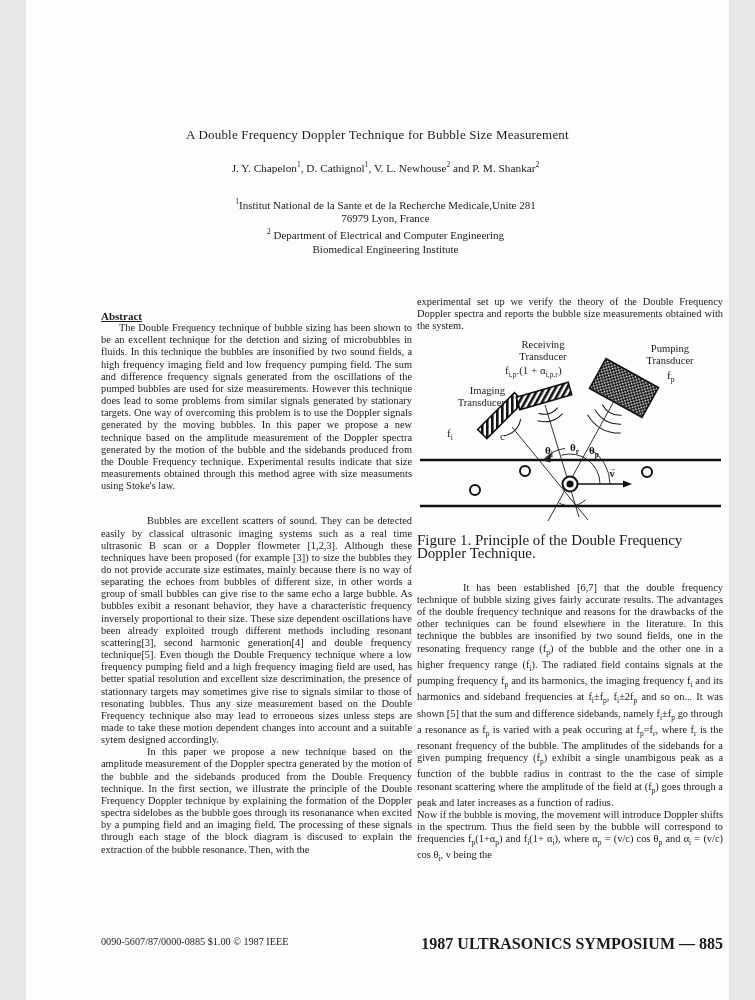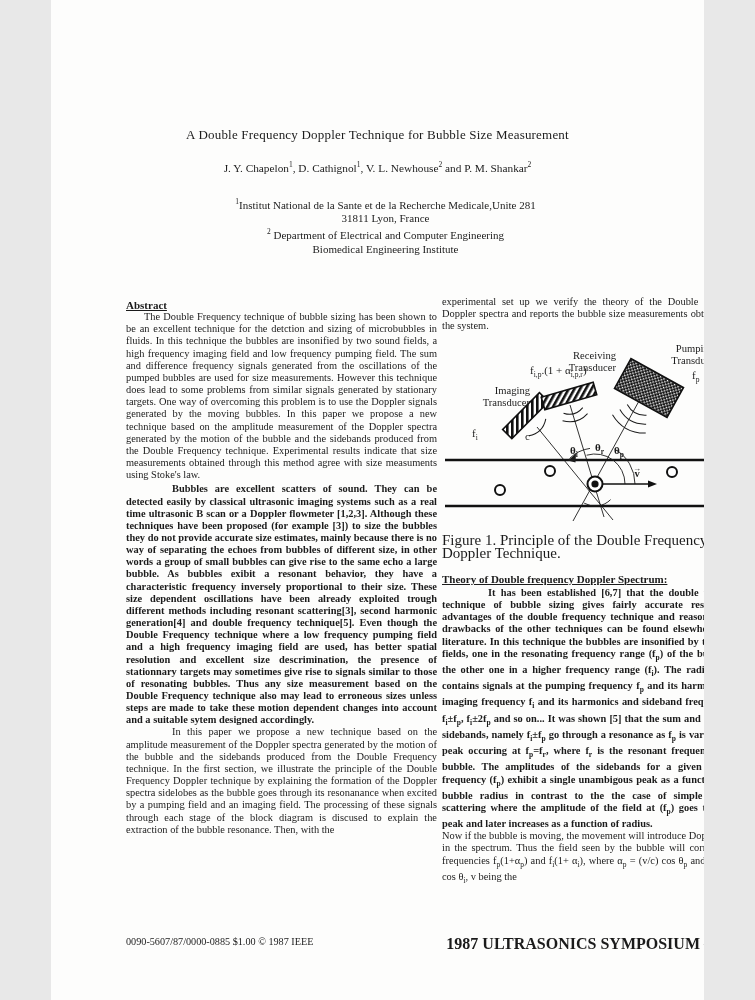--- a/index.html
+++ b/index.html
@@ -1,30 +1,30 @@
 <!DOCTYPE html>
 <html><head>
 <meta charset="utf-8">
 <style>
   html,body { margin:0; padding:0; background:#e8e8e8; }
   .page {
-    position:relative; width:653px; height:1000px; margin:0 auto;
+    position:relative; width:703px; height:1000px; margin:0 auto;
     background:#fdfdfc; color:#1b1b1b;
     font-family:"Liberation Serif","DejaVu Serif",serif;
     overflow:hidden;
   }
   .title { position:absolute; top:127px; left:0; width:100%; text-align:center; font-size:13px; letter-spacing:.2px; }
-  .authors { position:absolute; top:160px; left:0; width:100%; text-align:center; font-size:11.3px; }
+  .authors { position:absolute; top:160px; left:8px; width:100%; text-align:center; font-size:11.3px; }
   .affils { position:absolute; top:195px; left:0; width:100%; text-align:center; font-size:11px; line-height:13.4px;padding-left:8px; }
   .col { position:absolute; font-size:10.4px; line-height:12.15px; text-align:justify; }
-  .col-left  { left:75px;  top:299px; width:311px; }
+  .col-left  { left:75px;  top:310px; width:311px; }
   .col-right { left:391px; top:296px; width:306px; }
   p { margin:0; }
   .h { font-weight:bold; text-decoration:underline; font-size:11px; text-align:left; }
-  .gap-s { margin-top:2px;font-weight:bold; } .gap-m { margin-top:9px; } .gap-l { margin-top:14px; }
+  .gap-s { margin-top:23px; } .gap-m { margin-top:9px; } .gap-l { margin-top:14px; }
   .ind-s { text-indent:18px; }
   .ind-l { text-indent:46px; }
   sup { font-size:7.5px; } sub { font-size:7.5px; }
   
   .fig { position:relative; width:306px; height:190px; margin:7px 0 2px 0; }
   .fig svg { position:absolute; left:0; top:0; }
   .flab { position:absolute; text-align:center; font-size:10.6px; line-height:11.6px; white-space:nowrap; }
   .fsym { position:absolute; font-size:11px; white-space:nowrap; }
   .vlab { position:absolute; text-align:center; font-size:10.5px; line-height:6px; font-weight:bold; }
   .vlab .ar { font-size:8px; display:block; line-height:5px; }
@@ -34,21 +34,21 @@
 </style>
 </head>
 <body>
 
 <div class="page">
 
   <div class="title">A Double Frequency Doppler Technique for Bubble Size Measurement</div>
   <div class="authors">J. Y. Chapelon<sup>1</sup>, D. Cathignol<sup>1</sup>, V. L. Newhouse<sup>2</sup> and P. M. Shankar<sup>2</sup></div>
   <div class="affils">
     <div><sup>1</sup>Institut National de la Sante et de la Recherche Medicale,Unite 281</div>
-    <div>31811 Lyon, France</div>
+    <div>76979 Lyon, France</div>
     <div><sup>2</sup> Department of Electrical and Computer Engineering</div>
     <div>Biomedical  Engineering Institute</div>
   </div>
 
   <div class="col col-left">
     <div class="h">Abstract</div>
     <p class="ind-s">The Double Frequency technique of bubble sizing has been shown to be an excellent technique for the detction and sizing of microbubbles in fluids. In this technique the bubbles are insonified by two sound fields, a high frequency imaging field and low frequency pumping field. The sum and difference frequency signals generated from the oscillations of the pumped bubbles are used for size measurements.  However this technique does lead to some problems from similar signals generated by stationary targets.  One way of overcoming this problem is to use the Doppler signals generated by the moving bubbles. In this paper we propose a new technique based on the amplitude measurement of the Doppler spectra generated by the motion of the bubble and the sidebands produced from the Double Frequency technique.  Experimental results indicate that size measurements obtained through this method agree  with size measuments using Stoke's law.</p>
     <p class="ind-l gap-s">Bubbles are excellent scatters of sound. They can be detected easily by classical ultrasonic imaging systems such as a real time ultrasonic B scan or a Doppler flowmeter [1,2,3]. Although these techniques have been proposed (for example [3]) to size the bubbles they do not provide accurate size estimates, mainly because there is no way of separating the echoes from bubbles of different size, in other words a group of small bubbles can give rise to the same echo a large bubble.  As bubbles exibit a resonant behavior, they have a characteristic frequency inversely proportional to their size. These size dependent oscillations have been already exploited trough different methods including resonant scattering[3], second harmonic generation[4] and double frequency technique[5]. Even though the Double Frequency technique where a low frequency pumping field and a high frequency imaging field are used,  has better spatial resolution and excellent size descrimination, the presence of stationnary targets may sometimes give rise to signals similar to those of resonating bubbles. Thus any size measurement based on the Double Frequency technique also may lead to erroneous sizes unless steps are made to take these motion dependent changes into account and  a suitable sytem designed accordingly.</p>
     <p class="ind-l">In this paper we propose a new technique based on the amplitude measurement of the Doppler spectra generated by the motion of the bubble and the sidebands produced from the Double Frequency technique. In the first section,  we illustrate the principle of the Double Frequency  Doppler technique by explaining the formation of the Doppler spectra sidelobes as the bubble goes through its resonanance when excited by a pumping field and an imaging field.  The processing of these signals through each stage of the  block diagram is discused to explain the extraction of the bubble resonance. Then, with the</p>
   </div>
@@ -117,21 +117,21 @@
           <circle cx="153" cy="145" r="7.5" fill="#fff" stroke="#111" stroke-width="2"></circle>
           <circle cx="153" cy="145" r="3.6" fill="#111"></circle>
         </g>
 
         <g>
           <line x1="161" y1="145" x2="209" y2="145" stroke="#111" stroke-width="1.3"></line>
           <polygon points="215,145 206,141.4 206,148.6" fill="#111"></polygon>
         </g>
       </svg>
 
-      <div class="flab" style="left:78px; top:11px; width:96px;text-align:right;">
+      <div class="flab" style="left:78px; top:0; width:96px;">
         <div>Receiving</div>
         <div>Transducer</div>
       </div>
       <div class="fsym" style="left:88px; top:25px;">f<sub>i,p</sub>.(1 + α<sub>i,p,r</sub>)</div>
 
       <div class="flab" style="left:205px; top:4px; width:96px;">
         <div>Pumping</div>
         <div>Transducer</div>
       </div>
       <div class="fsym" style="left:250px; top:30px;">f<sub>p</sub></div>
@@ -147,21 +147,20 @@
       <div class="fsym" style="left:153px; top:102px; font-weight:bold;">θ<sub>r</sub></div>
       <div class="fsym" style="left:172px; top:105px; font-weight:bold;">θ<sub>p</sub></div>
       <div class="vlab" style="left:188px; top:127px; width:14px;">
         <span class="ar">→</span>
         <span>v</span>
       </div>
     </div>
 
     <p class="caption">Figure 1. Principle of the Double Frequency Doppler Technique.</p>
 
-    <div class="h gap-l">Theory of Double frequency   Doppler Spectrum:</div>
     <p class="ind-l gap-s">It has been established [6,7] that the double frequency technique of bubble sizing gives fairly accurate results. The advantages of the double frequency technique and reasons for the drawbacks of the other techniques  can be found elsewhere in the literature.  In this technique the bubbles are insonified by two sound fields,  one in the resonating frequency range (f<sub>p</sub>) of the bubble and the other one in a higher frequency range (f<sub>i</sub>). The radiated field  contains  signals at the pumping frequency f<sub>p</sub> and  its harmonics, the imaging frequency  f<sub>i</sub> and its harmonics  and sideband frequencies at f<sub>i</sub>±f<sub>p</sub>, f<sub>i</sub>±2f<sub>p</sub> and so on...  It was shown [5] that the sum and difference sidebands, namely f<sub>i</sub>±f<sub>p</sub>  go through a resonance as f<sub>p</sub> is varied with a peak occuring at f<sub>p</sub>=f<sub>r</sub>, where f<sub>r</sub> is the resonant frequency of the bubble.  The amplitudes of the sidebands for a given pumping frequency  (f<sub>p</sub>) exhibit a single unambigous peak as a function of the bubble radius in contrast to the the case of simple resonant scattering where the amplitude of the field at  (f<sub>p</sub>) goes through a peak and later increases as a function of radius.</p>
     <p>Now if the bubble is moving,  the movement will introduce Doppler shifts in the spectrum.  Thus the field seen by the bubble will correspond to frequencies f<sub>p</sub>(1+α<sub>p</sub>) and f<sub>i</sub>(1+ α<sub>i</sub>), where α<sub>p</sub> = (v/c) cos θ<sub>p</sub> and α<sub>i</sub> = (v/c) cos θ<sub>i</sub>, v being the</p>
   </div>
 
   <div class="footer-left">0090-5607/87/0000-0885 $1.00 © 1987 IEEE</div>
   <div class="footer-right">1987 ULTRASONICS SYMPOSIUM — 885</div>
 
 </div>
 
 </body></html>

